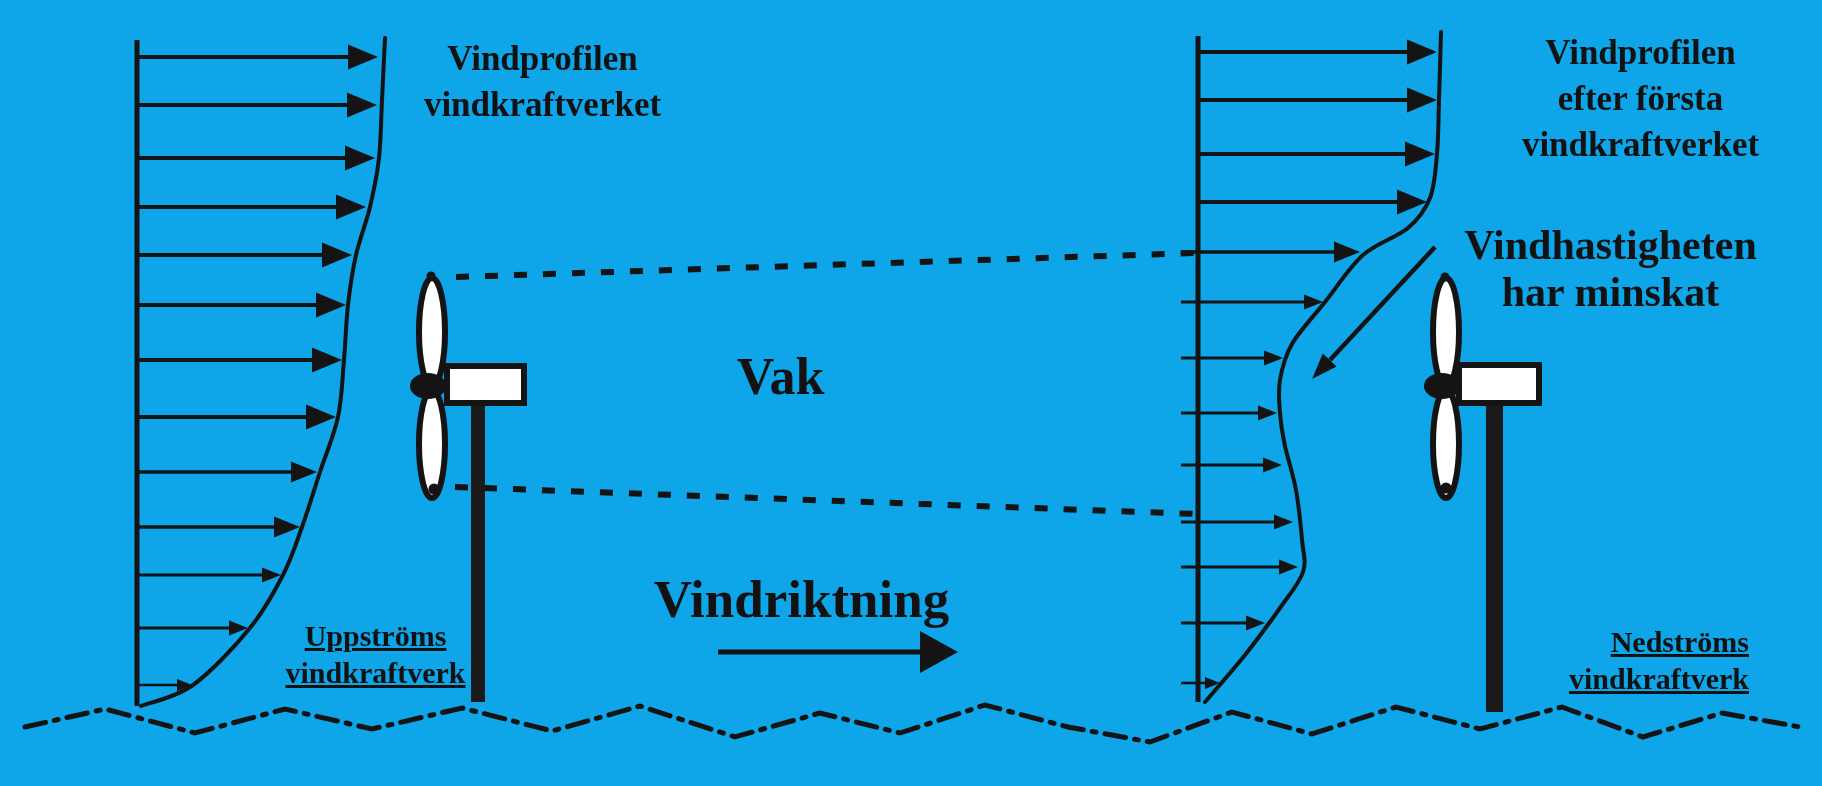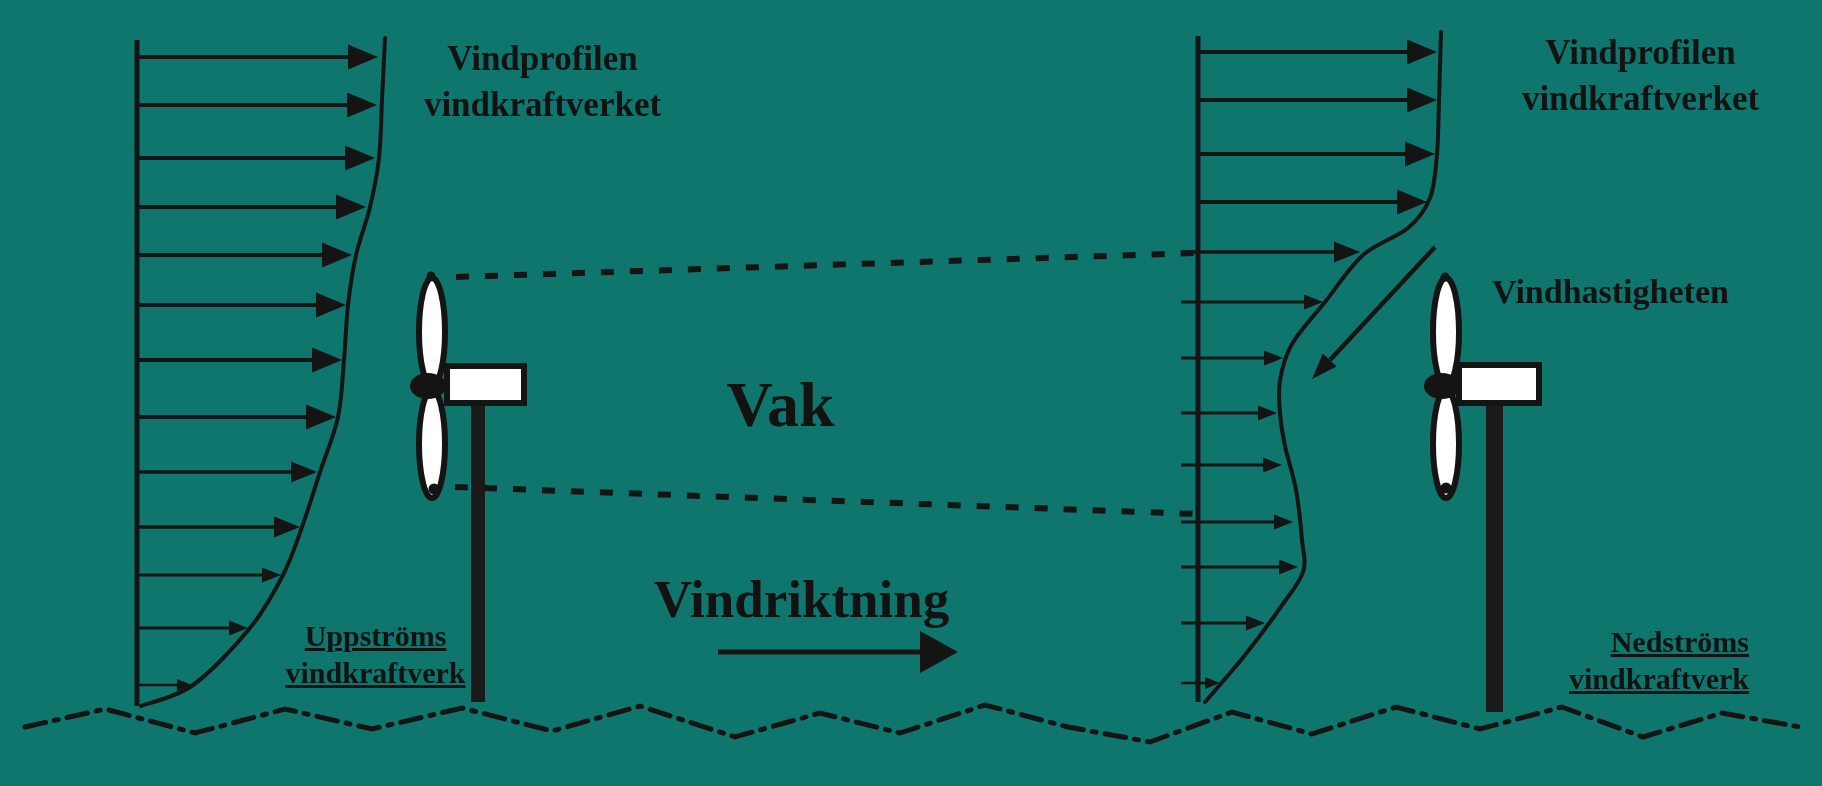--- a/index.html
+++ b/index.html
@@ -1,23 +1,23 @@
 <!DOCTYPE html>
 <html><head>
 <meta charset="utf-8">
 <style>
   html,body{margin:0;padding:0;background:#ffffff;}
-  #stage{position:relative;width:1822px;height:786px;background:#0f766e;overflow:hidden;
+  #stage{position:relative;width:1822px;height:786px;background:#0ea5e9;overflow:hidden;
          font-family:"Liberation Serif","DejaVu Serif",serif;color:#111;}
   #fig{position:absolute;left:0;top:0;width:1822px;height:786px;}
   .lbl{position:absolute;text-align:center;font-weight:bold;color:#121212;}
   .lbl div{white-space:nowrap;}
   .t-title{font-size:35px;line-height:46px;}
-  .t-note{font-size:34px;line-height:47px;margin-top:46px;}
-  .t-vak{font-size:64px;line-height:52px;margin-top:28px;}
+  .t-note{font-size:42px;line-height:47px;}
+  .t-vak{font-size:52px;line-height:52px;}
   .t-dir{font-size:53px;line-height:55px;}
   .t-turb{font-size:30px;line-height:37px;text-decoration:underline;}
   .t-mark{font-size:45px;line-height:47px;}
   #lbl-left-title{left:375px;top:36px;width:335px;}
   #lbl-right-title{left:1468px;top:30px;width:345px;}
   #lbl-wake-note{left:1428px;top:222px;width:365px;}
   #lbl-vak{left:688px;top:351px;width:185px;}
   #lbl-dir{left:604px;top:572px;width:395px;}
   #lbl-upstream{left:243px;top:617px;width:265px;}
   #lbl-downstream{left:1477px;top:623px;width:272px;text-align:right;}
@@ -124,25 +124,27 @@
       </g>
   </svg>
 
   <div class="lbl t-title" id="lbl-left-title">
     <div>Vindprofilen</div>
     <div>vindkraftverket</div>
   </div>
 
   <div class="lbl t-title" id="lbl-right-title">
     <div>Vindprofilen</div>
+    <div>efter första</div>
     <div>vindkraftverket</div>
   </div>
 
   <div class="lbl t-note" id="lbl-wake-note">
     <div>Vindhastigheten</div>
+    <div>har minskat</div>
   </div>
 
   <div class="lbl t-vak" id="lbl-vak">Vak</div>
 
   <div class="lbl t-dir" id="lbl-dir">Vindriktning</div>
 
   <div class="lbl t-turb" id="lbl-upstream">
     <div>Uppströms</div>
     <div>vindkraftverk</div>
   </div>

